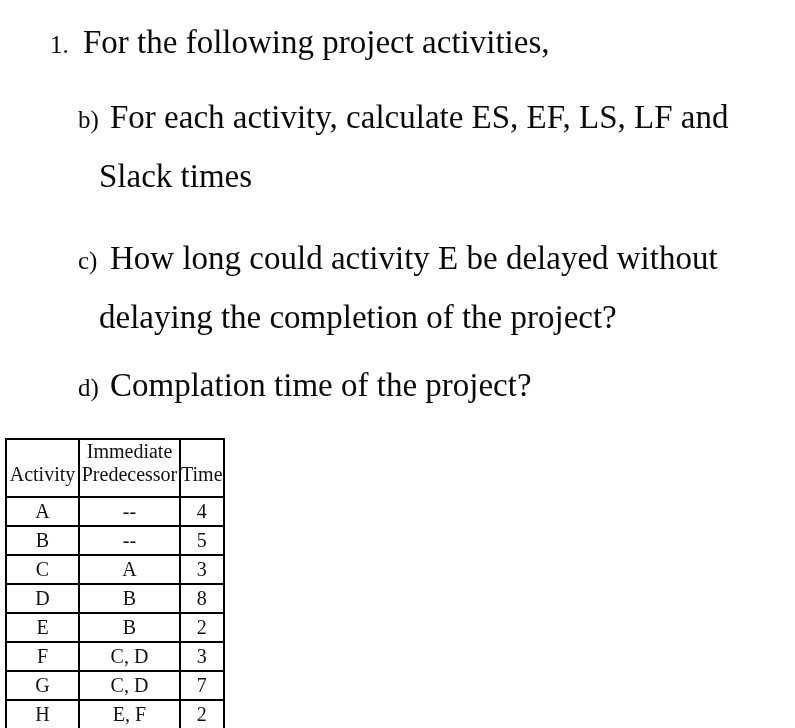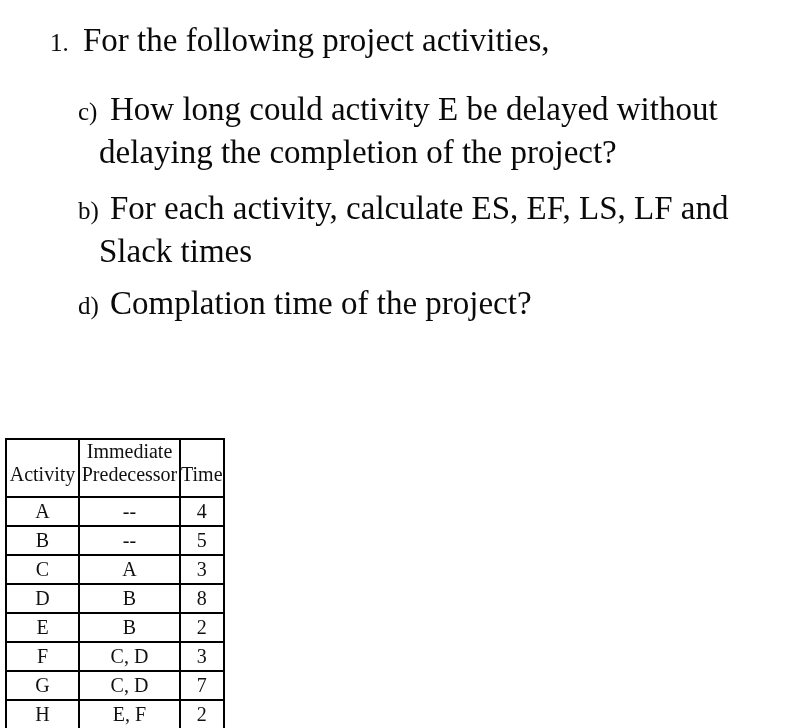--- a/index.html
+++ b/index.html
@@ -11,23 +11,23 @@
     overflow: hidden;
     position: relative;
   }
   .page {
     position: relative;
     width: 795px; height: 728px;
     background: #ffffff;
   }
   
   .question-block {
-    padding-top: 20px;
+    padding-top: 14px;
     font-size: 33px;
-    line-height: 40px;
+    line-height: 56px;
   }
   .q-main {
     margin-left: 50px;
     white-space: nowrap;
   }
   .q-main .marker {
     display: inline-block;
     width: 33px;
     font-size: 25px;
   }
@@ -87,28 +87,28 @@
 
 <div class="page">
 
   <div class="question-block">
 
     <div class="q-main">
       <span class="marker">1.</span><span>For the following project activities,</span>
     </div>
 
 
+    <div class="q-item item-b">
+      <span class="marker">b)</span><span>For each activity, calculate ES, EF, LS, LF and</span>
+      <div class="line2">Slack times</div>
+    </div>
+
     <div class="q-item item-c">
       <span class="marker">c)</span><span>How long could activity E be delayed without</span>
       <div class="line2">delaying the completion of the project?</div>
-    </div>
-
-    <div class="q-item item-b">
-      <span class="marker">b)</span><span>For each activity, calculate ES, EF, LS, LF and</span>
-      <div class="line2">Slack times</div>
     </div>
 
     <div class="q-item item-d">
       <span class="marker">d)</span><span>Complation time of the project?</span>
       
     </div>
 
   </div>
 
   <table class="activity-table">

